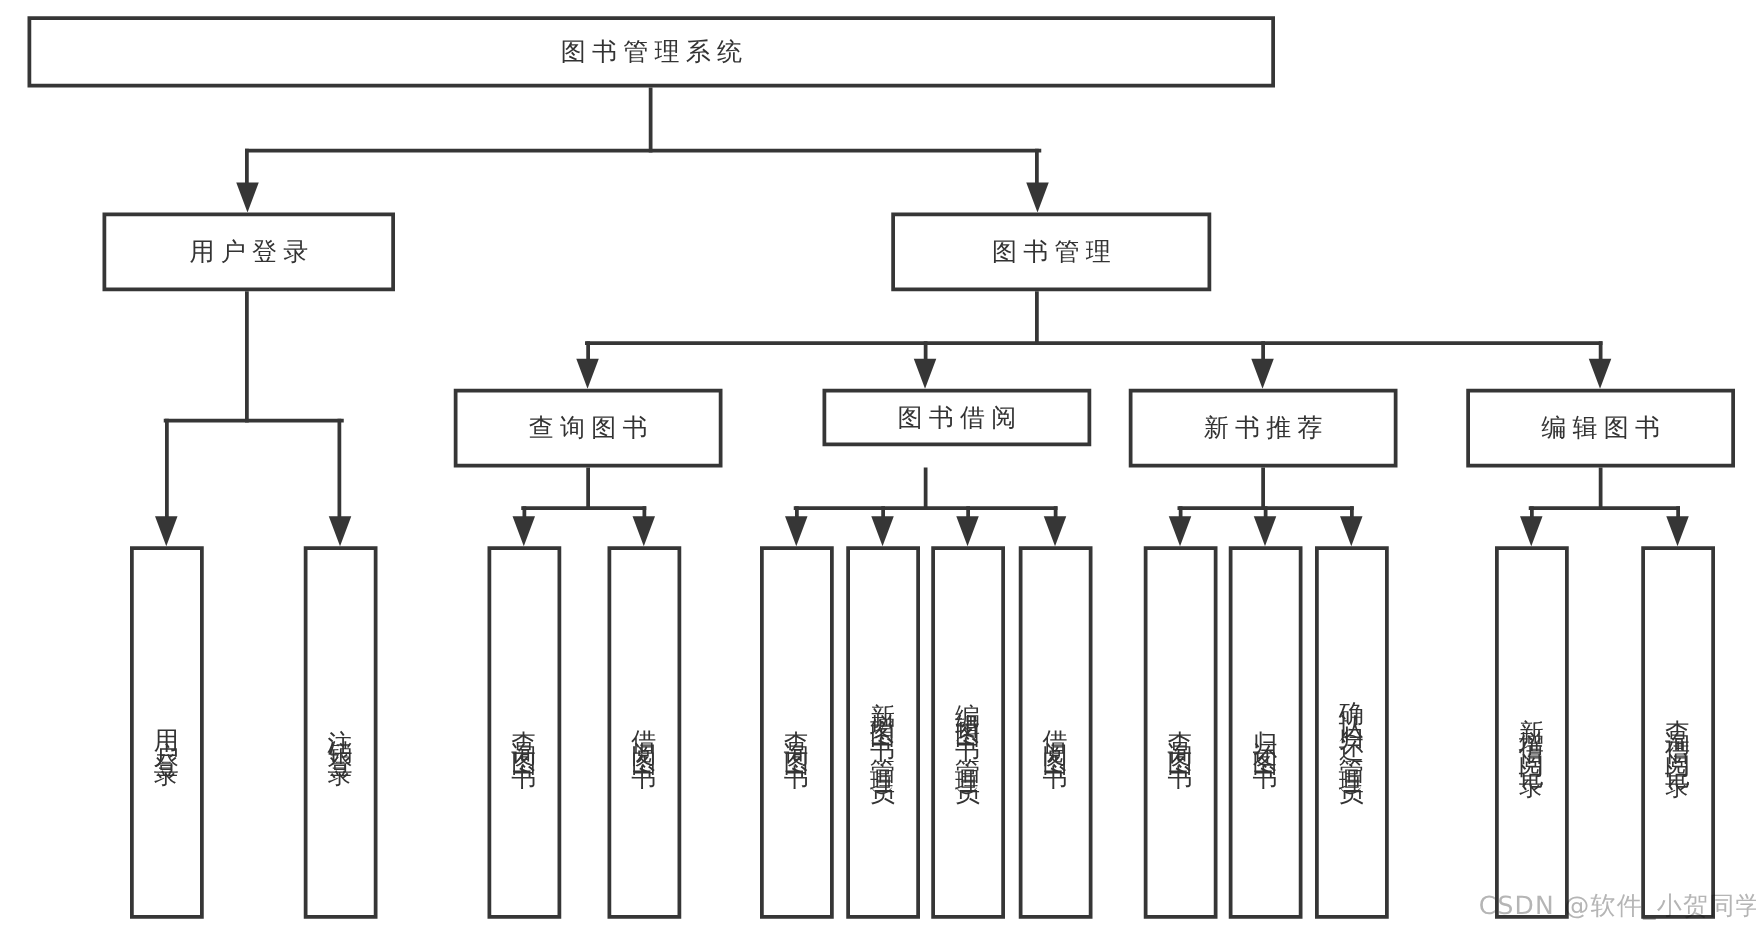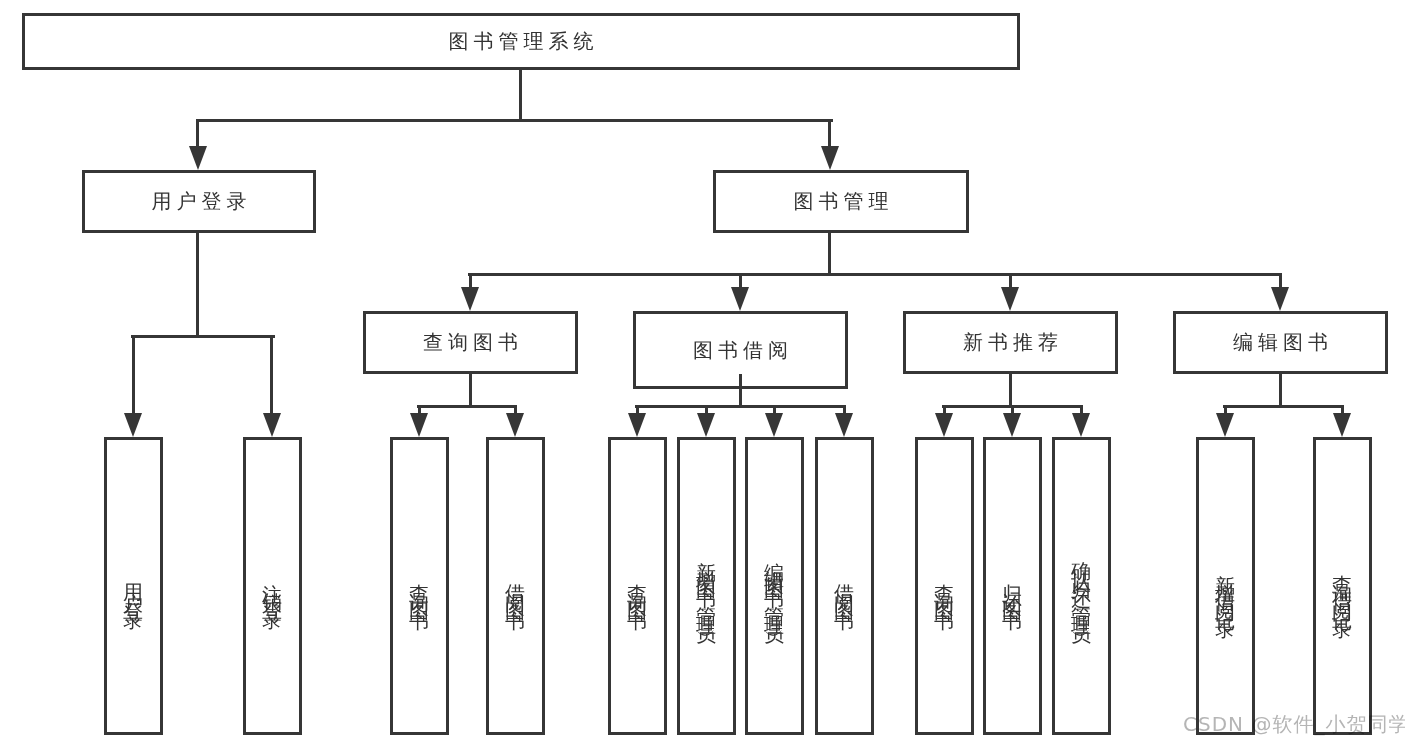--- a/index.html
+++ b/index.html
@@ -100,21 +100,21 @@
   <div class="line" style="left:739px;top:273px;width:3px;height:17px"></div>
   <div class="arrow" style="left:731px;top:287px"></div>
   <div class="line" style="left:1009px;top:273px;width:3px;height:17px"></div>
   <div class="arrow" style="left:1001px;top:287px"></div>
   <div class="line" style="left:1279px;top:273px;width:3px;height:17px"></div>
   <div class="arrow" style="left:1271px;top:287px"></div>
 
   <div class="box" style="left:363px;top:311px;width:215px;height:63px">
     <span class="hlabel">查询图书</span>
   </div>
-  <div class="box" style="left:633px;top:311px;width:215px;height:78px">
+  <div class="box" style="left:658px;top:311px;width:215px;height:46px">
     <span class="hlabel">图书借阅</span>
   </div>
   <div class="box" style="left:903px;top:311px;width:215px;height:63px">
     <span class="hlabel">新书推荐</span>
   </div>
   <div class="box" style="left:1173px;top:311px;width:215px;height:63px">
     <span class="hlabel">编辑图书</span>
   </div>
 
   <div class="line" style="left:469px;top:374px;width:3px;height:33px"></div>

